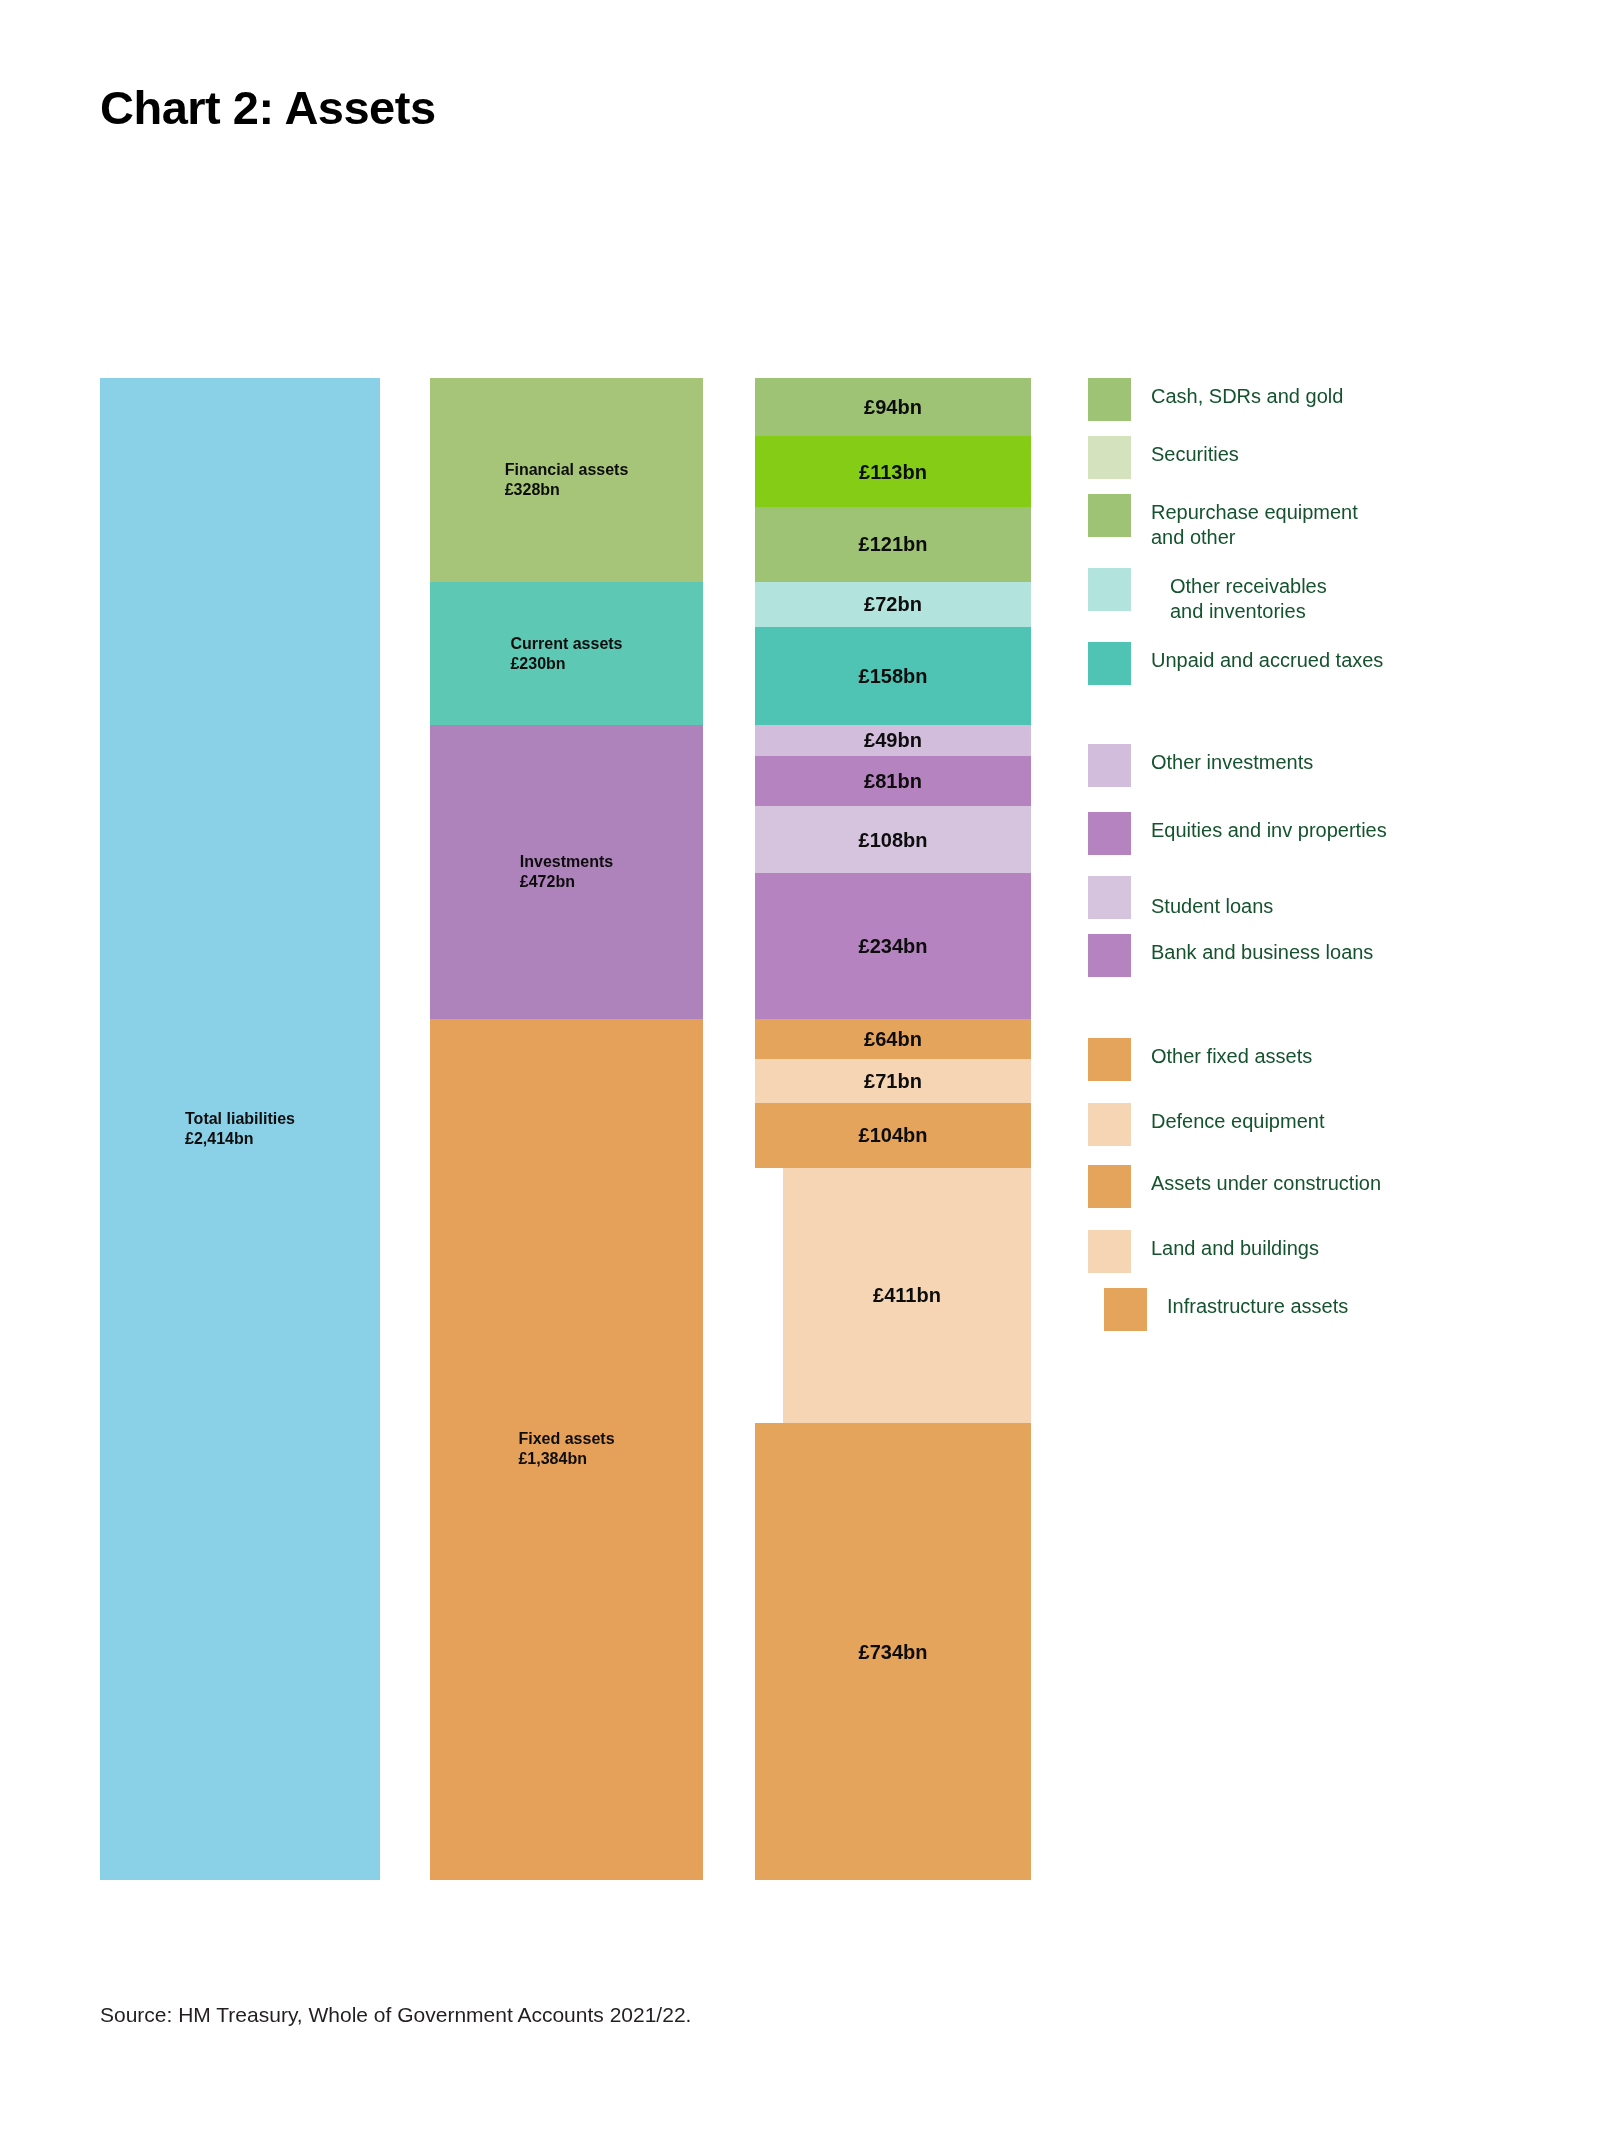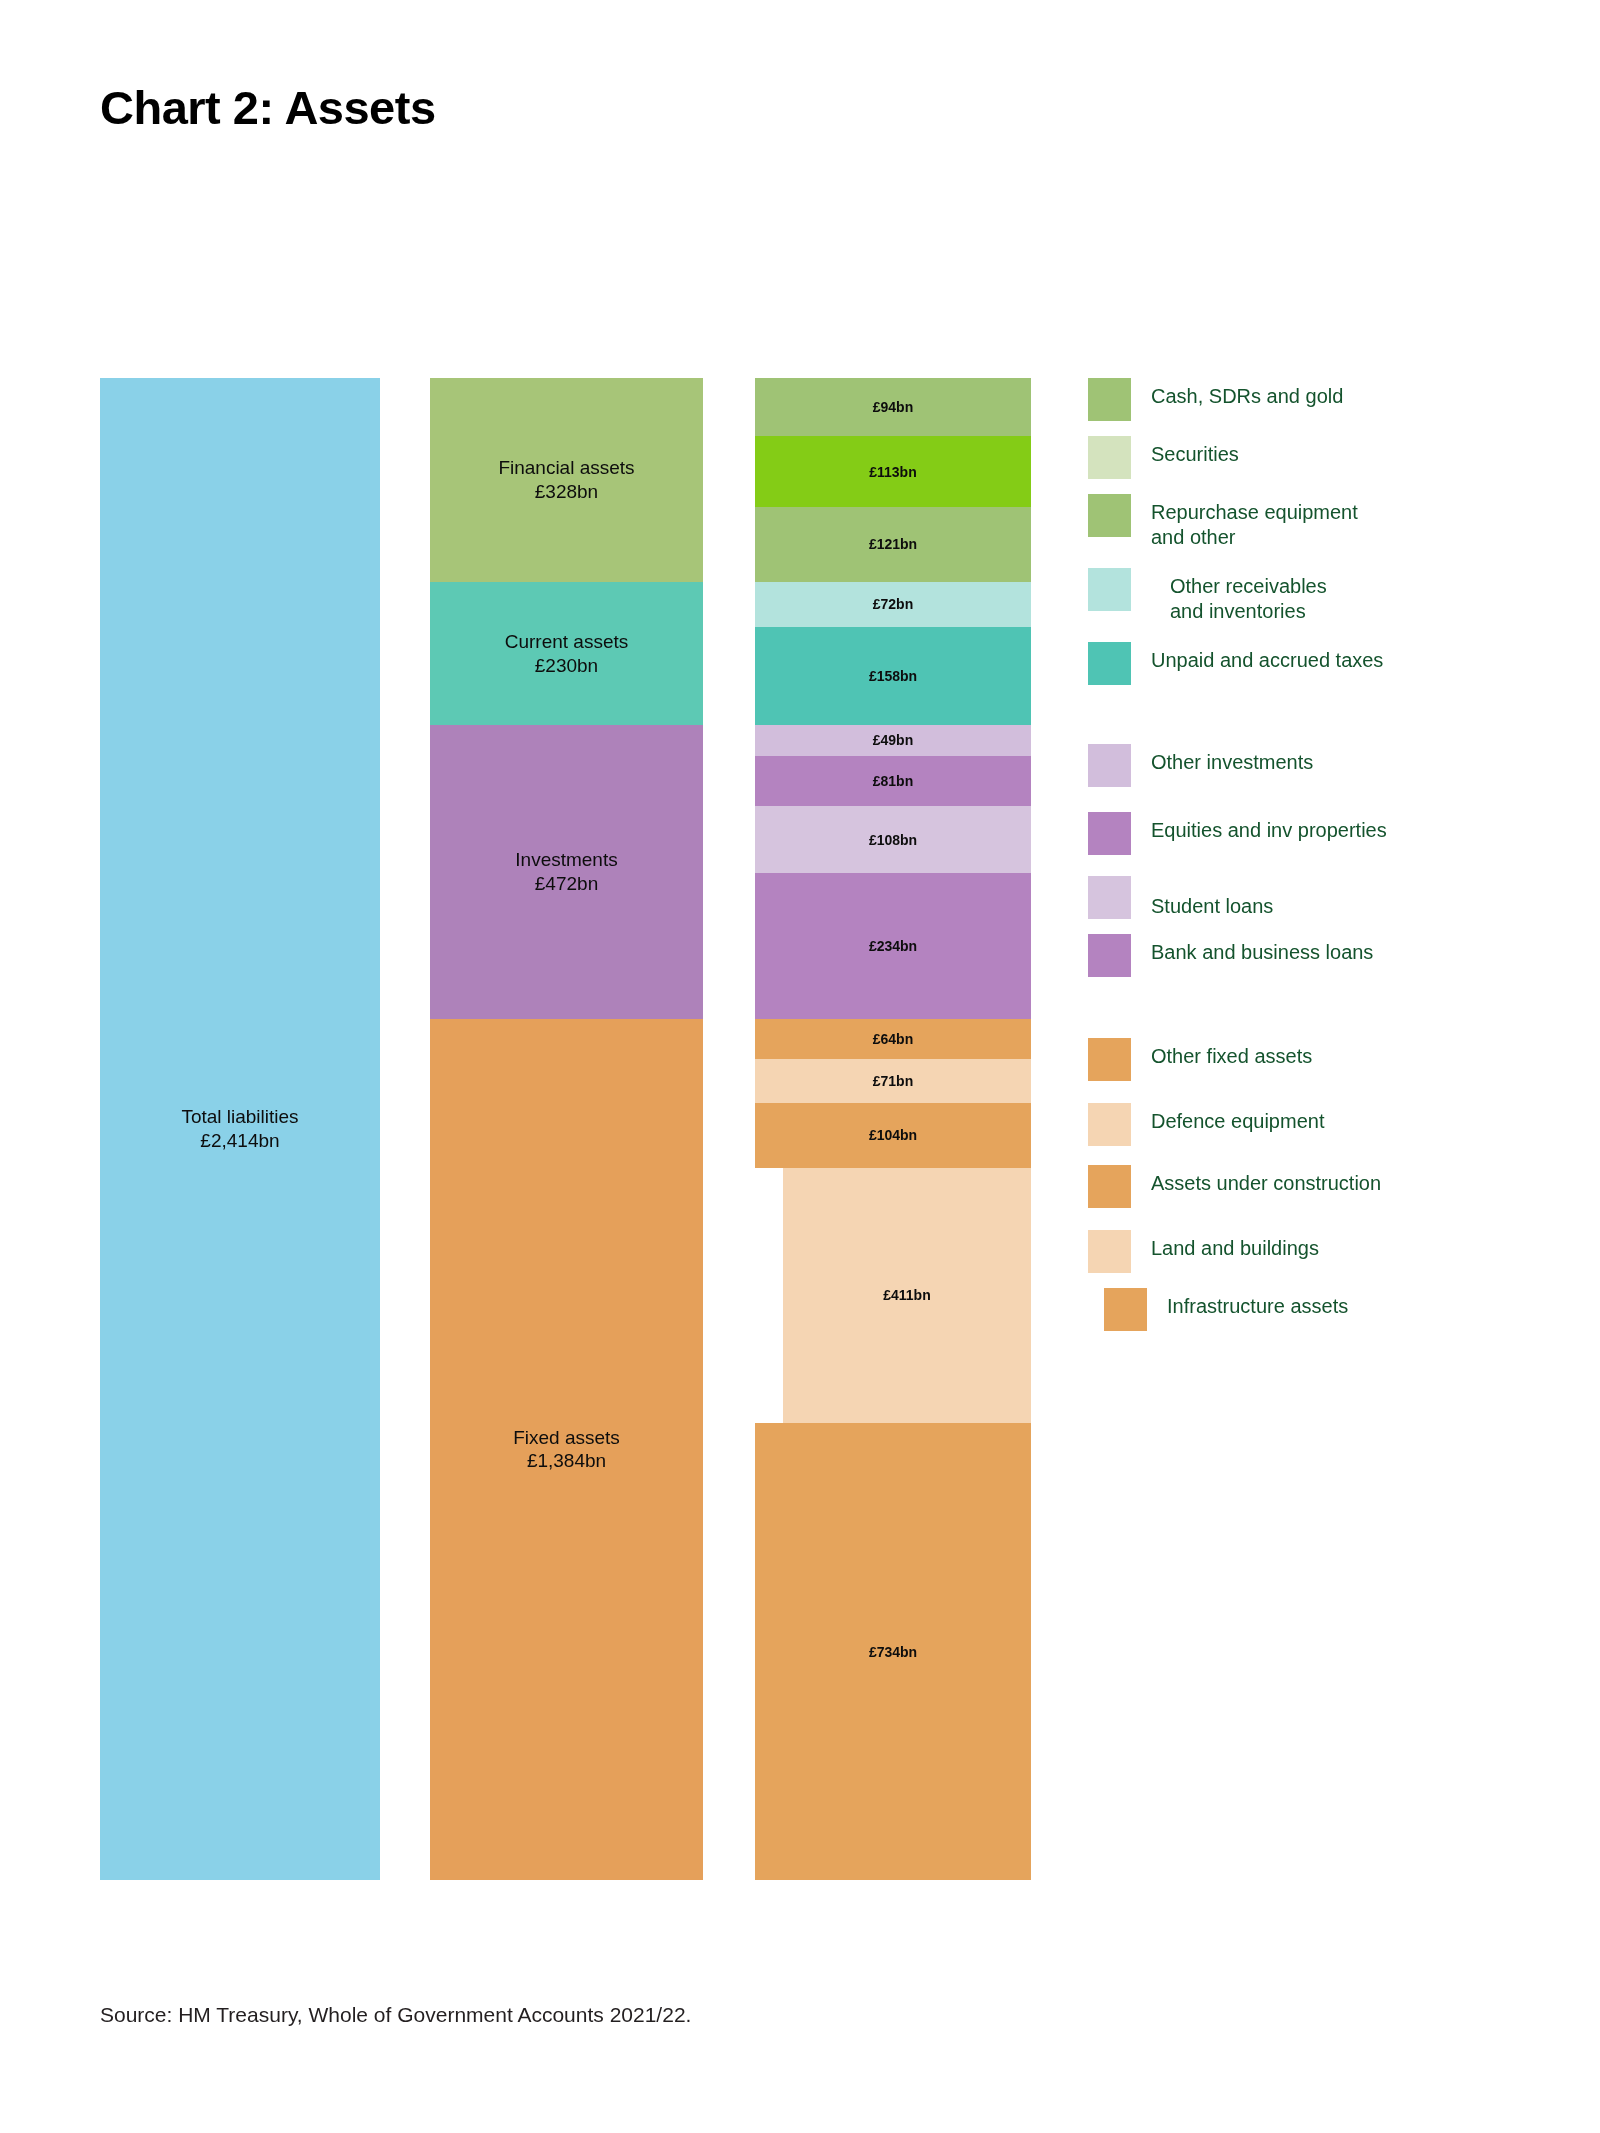--- a/index.html
+++ b/index.html
@@ -46,29 +46,29 @@
   #col-detailed { left: 755px; width: 276px; }
 
   .seg {
     display: flex;
     align-items: center;
     justify-content: center;
     box-sizing: border-box;
     overflow: hidden;
   }
   .seg-label {
-    font-size: 19px;
-    font-weight: normal;
+    font-size: 16px;
+    font-weight: bold;
     color: #0d0d0d;
-    text-align: center;
+    text-align: left;
     line-height: 1.25;
     white-space: pre-line;
   }
   .seg-value {
-    font-size: 14px;
+    font-size: 20px;
     font-weight: bold;
     color: #0d0d0d;
     text-align: center;
     line-height: 1;
   }
 
   
   #legend {
     position: absolute;
     left: 1088px;

